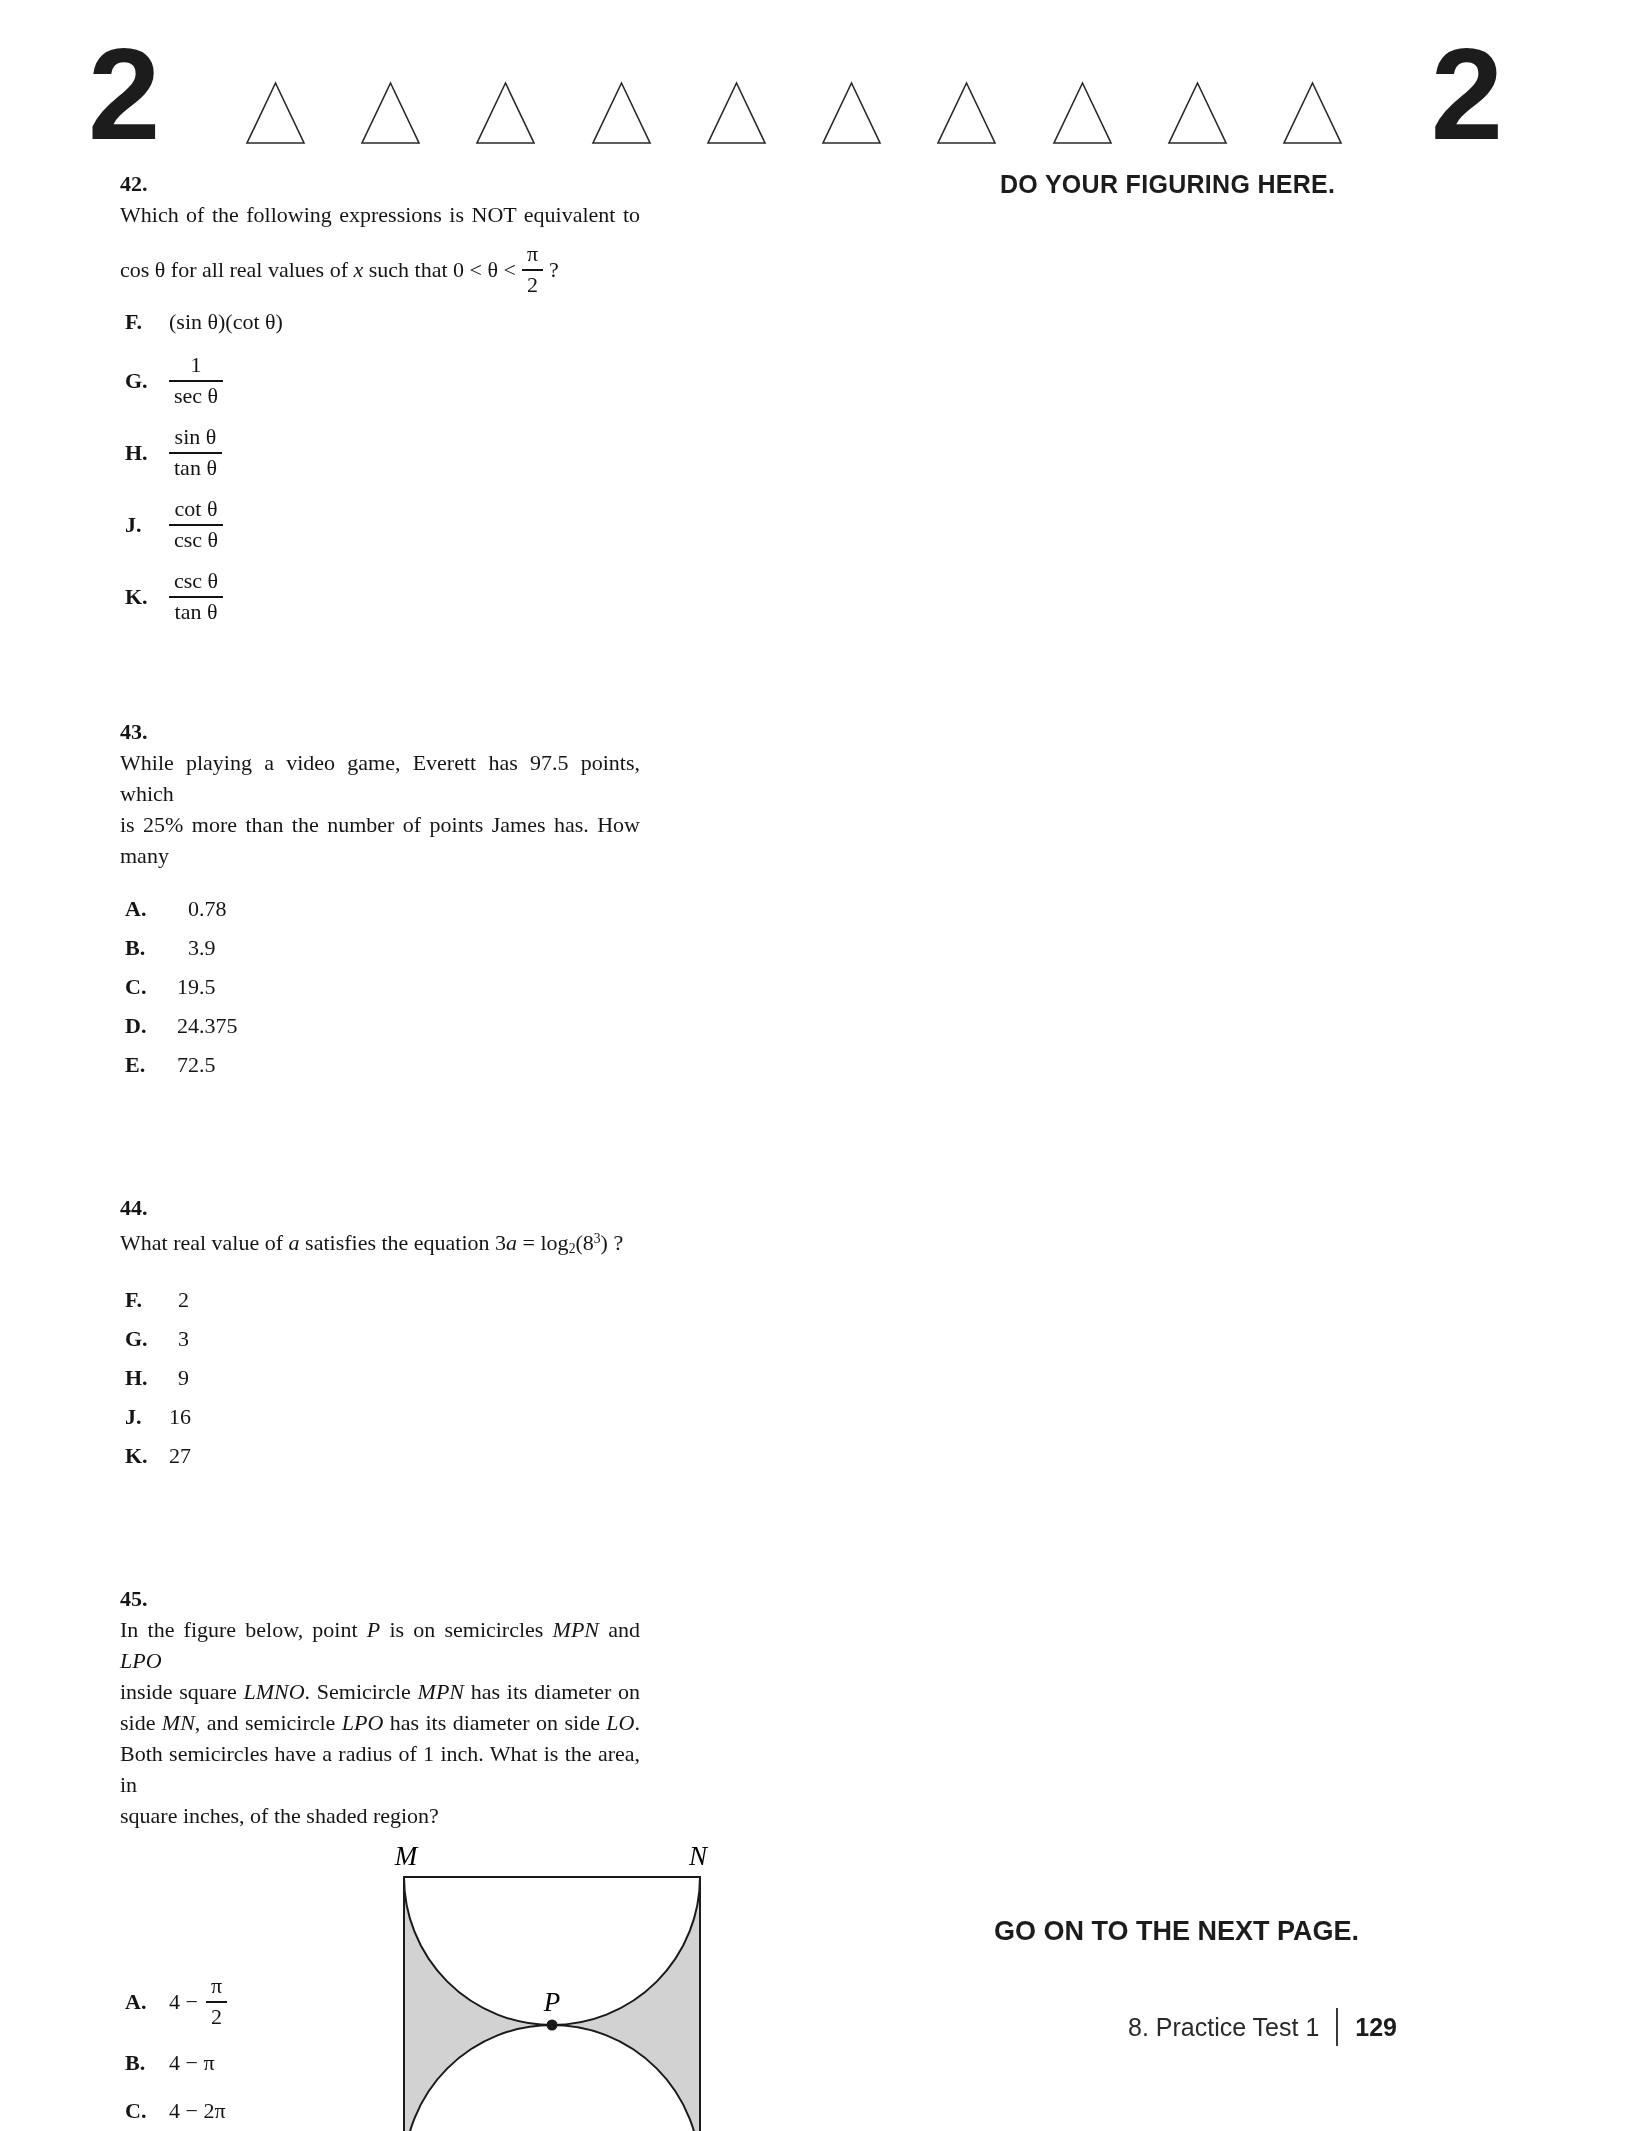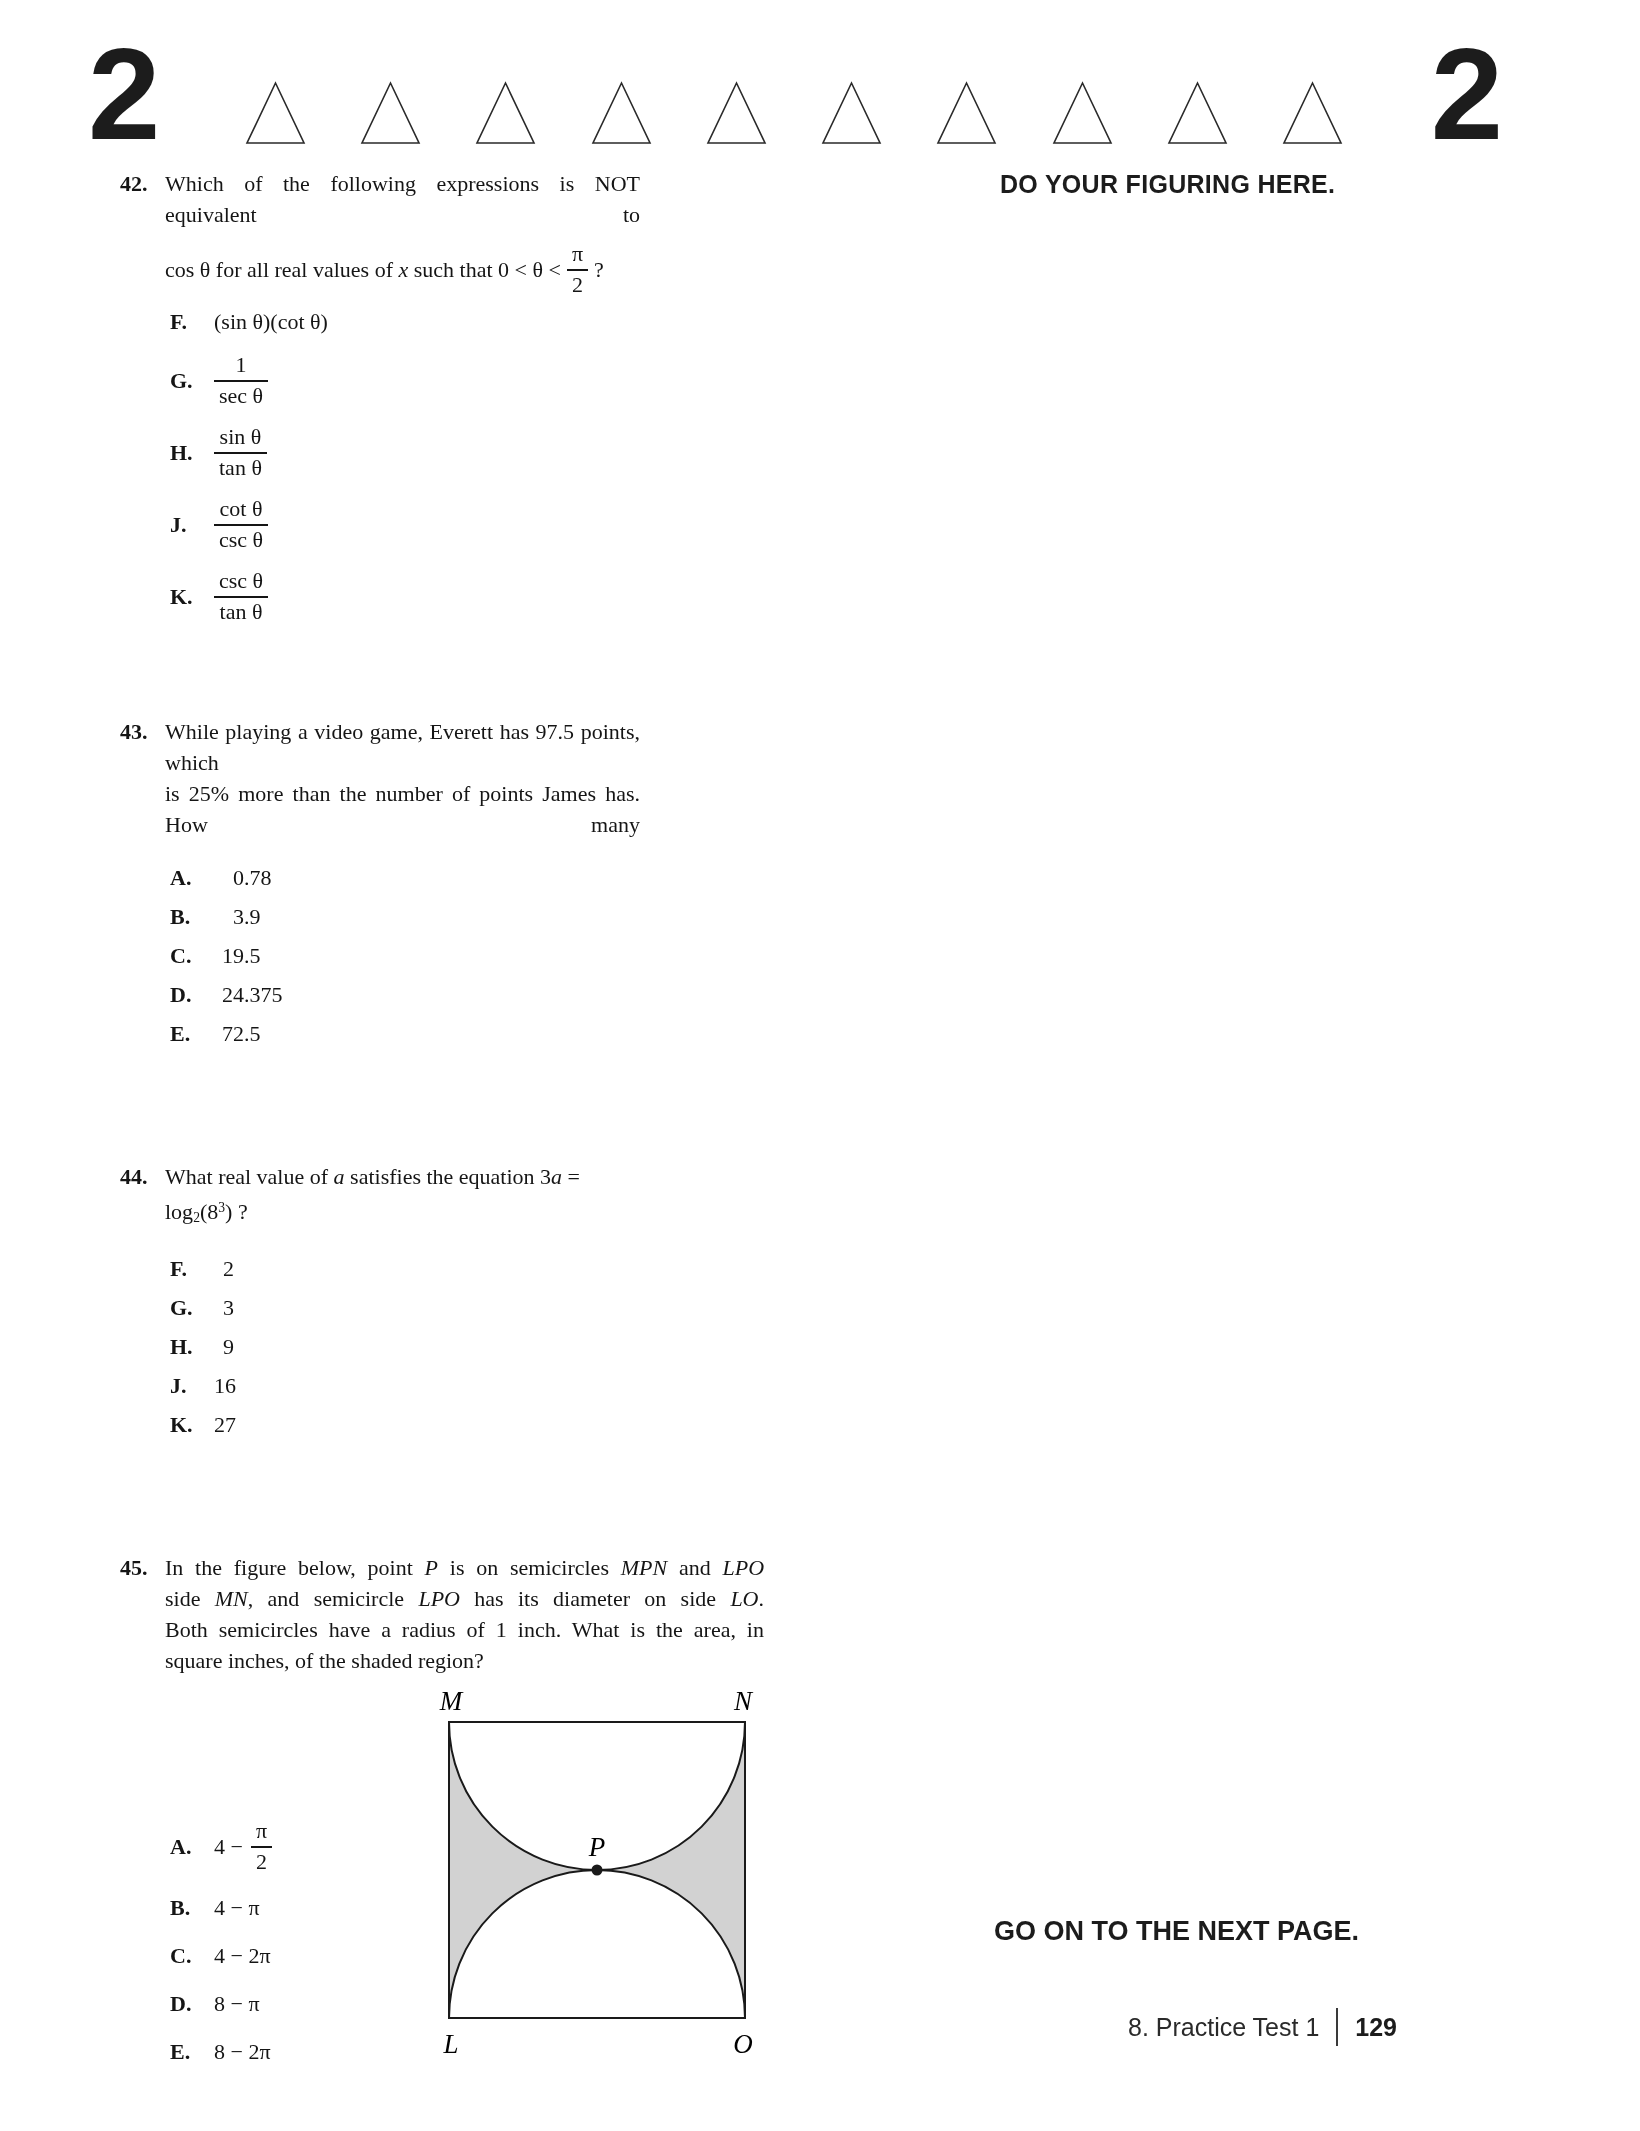--- a/index.html
+++ b/index.html
@@ -17,21 +17,21 @@
   .triangles { flex:1; display:flex; justify-content:space-evenly; align-items:flex-end;
                padding:0 34px 2px 34px; }
   .tri { width:63px; height:66px; flex:none; }
 
   .figuring { position:absolute; left:1000px; top:170px;
               font-family:"Liberation Sans","DejaVu Sans",sans-serif;
               font-weight:bold; font-size:25px; color:#1c1c1c; letter-spacing:0.3px;text-align:right; }
 
   
   .questions { position:absolute; left:120px; top:168px; width:520px; }
-  .question { display:flex; }
+  .question { display:flex;flex-direction:column; }
   .q43 { margin-top:91px; }
   .q44 { margin-top:112px; }
   .q45 { margin-top:112px; }
   .qnum { width:45px; flex:none; font-weight:bold; font-size:22px; line-height:31px; }
   .qbody { flex:1; font-size:22px; line-height:31px; }
 
   .jline { text-align:justify; text-align-last:justify; }
   .plainline { text-align:left; }
   .ivar { font-style:italic; }
   i { font-style:italic; }
@@ -215,20 +215,21 @@
           <span class="letter">K.</span>
           <span class="oval">27</span>
         </div>
       </div>
     </section>
 
     <section class="question q45">
       <div class="qnum">45.</div>
       <div class="qbody">
         <div class="jline">In the figure below, point <i>P</i> is on semicircles <i>MPN</i> and <i>LPO</i></div>
+        <div class="jline">inside square <i>LMNO</i>. Semicircle <i>MPN</i> has its diameter on</div>
         <div class="jline">side <i>MN</i>, and semicircle <i>LPO</i> has its diameter on side <i>LO</i>.</div>
         <div class="jline">Both semicircles have a radius of 1 inch. What is the area, in</div>
         <div class="plainline">square inches, of the shaded region?</div>
 
         <div class="q45-row">
           <div class="q45-opts">
             <div class="opt frac-opt">
               <span class="letter">A.</span>
               <span>4 −</span>
               <span class="frac" style="margin-left:8px">

